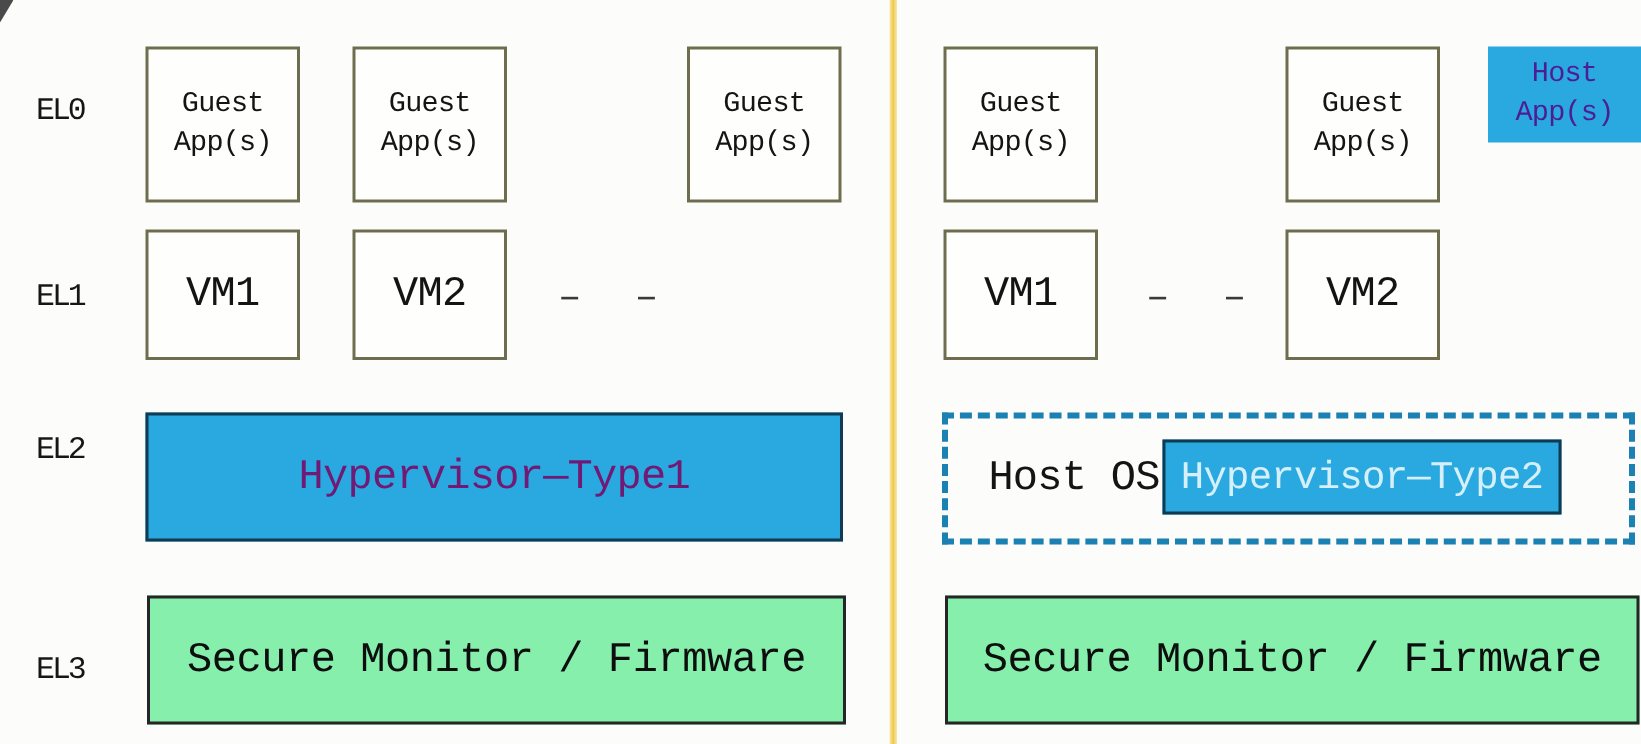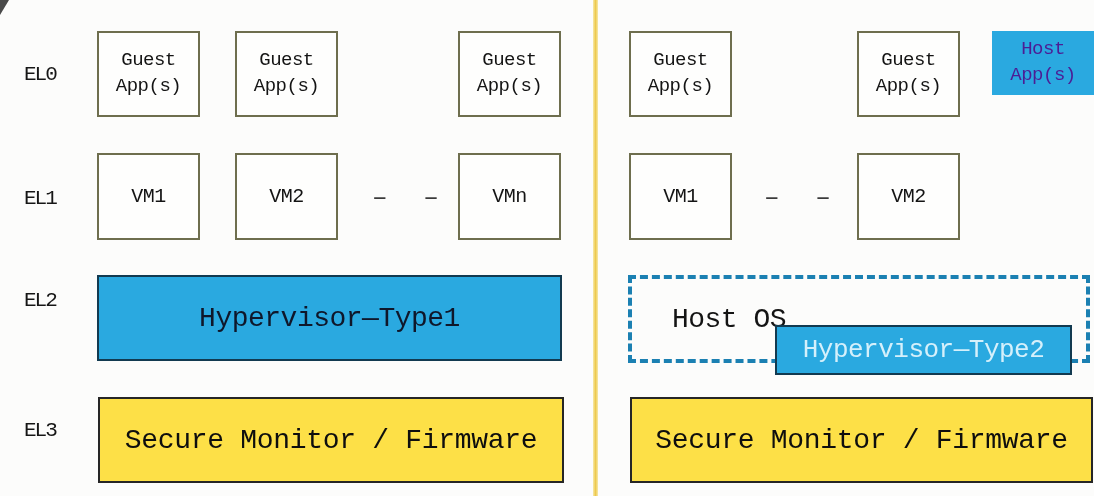--- a/index.html
+++ b/index.html
@@ -20,71 +20,71 @@
   .corner-mark{
     position:absolute;left:0;top:0;width:9px;height:15px;
     background:#4a4a4a;
     clip-path:polygon(0 0,100% 0,0 100%);
   }
   .el-label{
     position:absolute;left:24px;width:62px;height:26px;
     font-size:21px;letter-spacing:-2px;color:#161616;
     display:flex;align-items:center;
   }
-  .el0{top:61px}.el1{top:185px}.el2{top:287px}.el3{top:417px}
+  .el0{top:61px}.el1{top:185px}.el2{top:287px}.el3{top:434px}
 
   .box{
     position:absolute;box-sizing:border-box;
     display:flex;align-items:center;justify-content:center;
     text-align:center;
   }
   .app-box{
-    width:103px;height:86px;top:31px;
+    width:103px;height:104px;top:31px;
     border:2px solid #6e6e4e;background:#fefefd;
     font-size:19px;line-height:1.35;letter-spacing:-0.5px;
     padding:0 8px;
   }
   .vm-box{
     width:103px;height:87px;top:153px;
     border:2px solid #6e6e4e;background:#fefefd;
-    font-size:20px;letter-spacing:-0.5px;
+    font-size:28px;letter-spacing:-0.5px;
   }
   .host-app-box{
     width:102px;height:64px;top:31px;left:992px;
     background:#2aa9e0;color:#4c1d95;
     font-size:19px;line-height:1.35;letter-spacing:-0.5px;
     border:none;
   }
   .ellipsis{
     position:absolute;top:181px;height:34px;
     font-size:26px;color:#3a3a3a;letter-spacing:10px;
     display:flex;align-items:center;white-space:nowrap;
   }
   .hyp1-box{
     left:97px;top:275px;width:465px;height:86px;
     background:#2aa9e0;border:2px solid #123a50;
-    color:#0f172a;font-size:28px;letter-spacing:-0.5px;
+    color:#701a75;font-size:28px;letter-spacing:-0.5px;
   }
   .hostos-frame{
     position:absolute;left:628px;top:275px;width:462px;height:88px;
     box-sizing:border-box;border:4px dashed #1b80b2;background:transparent;
   }
   .hostos-label{
     position:absolute;left:658px;top:301px;width:116px;height:36px;
     font-size:28px;letter-spacing:-0.5px;color:#141414;
-    display:flex;align-items:center;justify-content:center;margin-left:13px;
+    display:flex;align-items:center;justify-content:center;
   }
   .hyp2-box{
-    left:775px;top:293px;width:297px;height:50px;
+    left:775px;top:293px;width:266px;height:50px;
     background:#2aa9e0;border:2px solid #123a50;
-    color:#d5f0fb;font-size:26px;letter-spacing:-0.5px;margin-top:32px;
+    color:#d5f0fb;font-size:26px;letter-spacing:-0.5px;
   }
   .secure-box{
     top:397px;height:86px;
-    background:#fde047;border:2px solid #262626;
+    background:#86efac;border:2px solid #262626;
     font-size:28px;letter-spacing:-0.3px;color:#0e0e0e;
   }
   .secure-left{left:98px;width:466px;}
   .secure-right{left:630px;width:463px;}
 
   
   .lc1{left:97px}.lc2{left:235px}.lc3{left:458px}
   .rc1{left:629px}.rc2{left:857px}
   .l-ellipsis{left:372px;width:52px}
   .r-ellipsis{left:764px;width:52px}
@@ -102,21 +102,20 @@
   <div class="el-label el2">EL2</div>
   <div class="el-label el3">EL3</div>
 
   <div class="box app-box lc1">Guest App(s)</div>
   <div class="box app-box lc2">Guest App(s)</div>
   <div class="box app-box lc3">Guest App(s)</div>
 
   <div class="box vm-box lc1">VM1</div>
   <div class="box vm-box lc2">VM2</div>
   <div class="ellipsis l-ellipsis">– –</div>
-  <div class="box vm-box lc3">VMn</div>
 
   <div class="box hyp1-box">Hypervisor—Type1</div>
 
   <div class="box secure-box secure-left">Secure Monitor / Firmware</div>
 
   <div class="box app-box rc1">Guest App(s)</div>
   <div class="box app-box rc2">Guest App(s)</div>
   <div class="box host-app-box">Host App(s)</div>
 
   <div class="box vm-box rc1">VM1</div>

